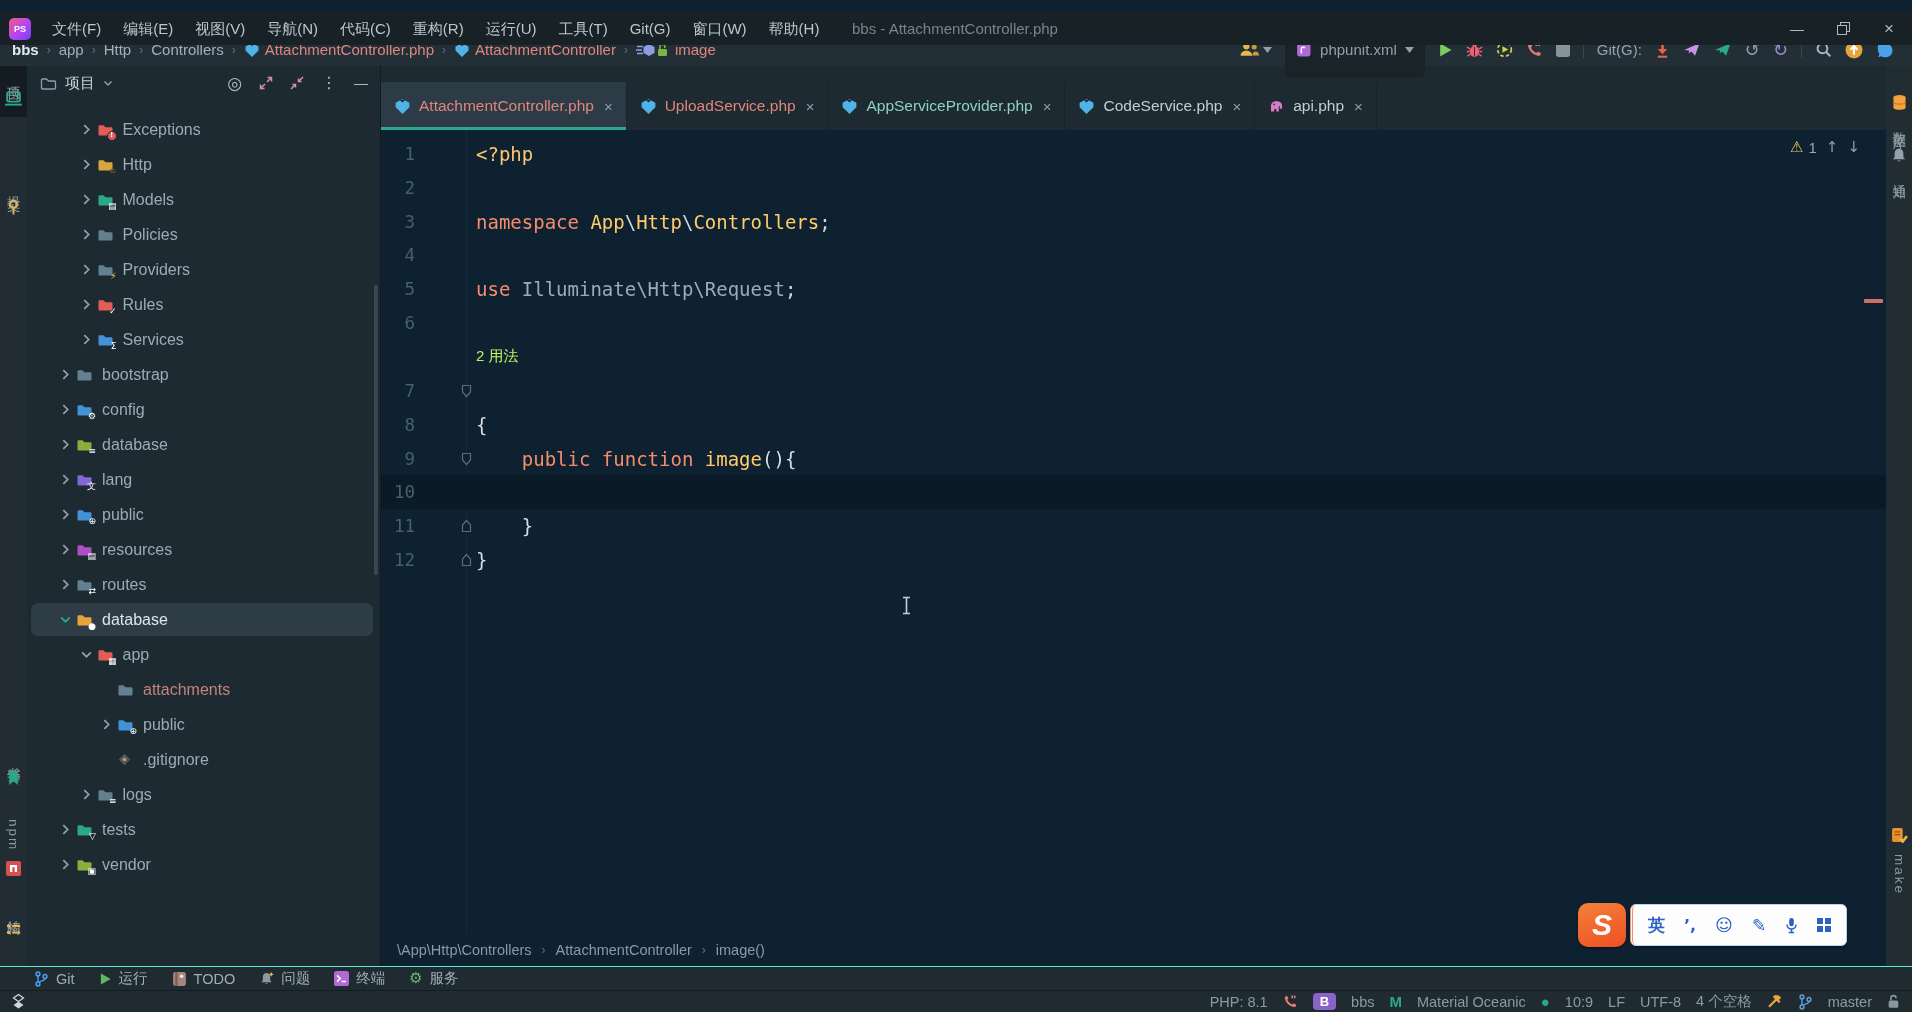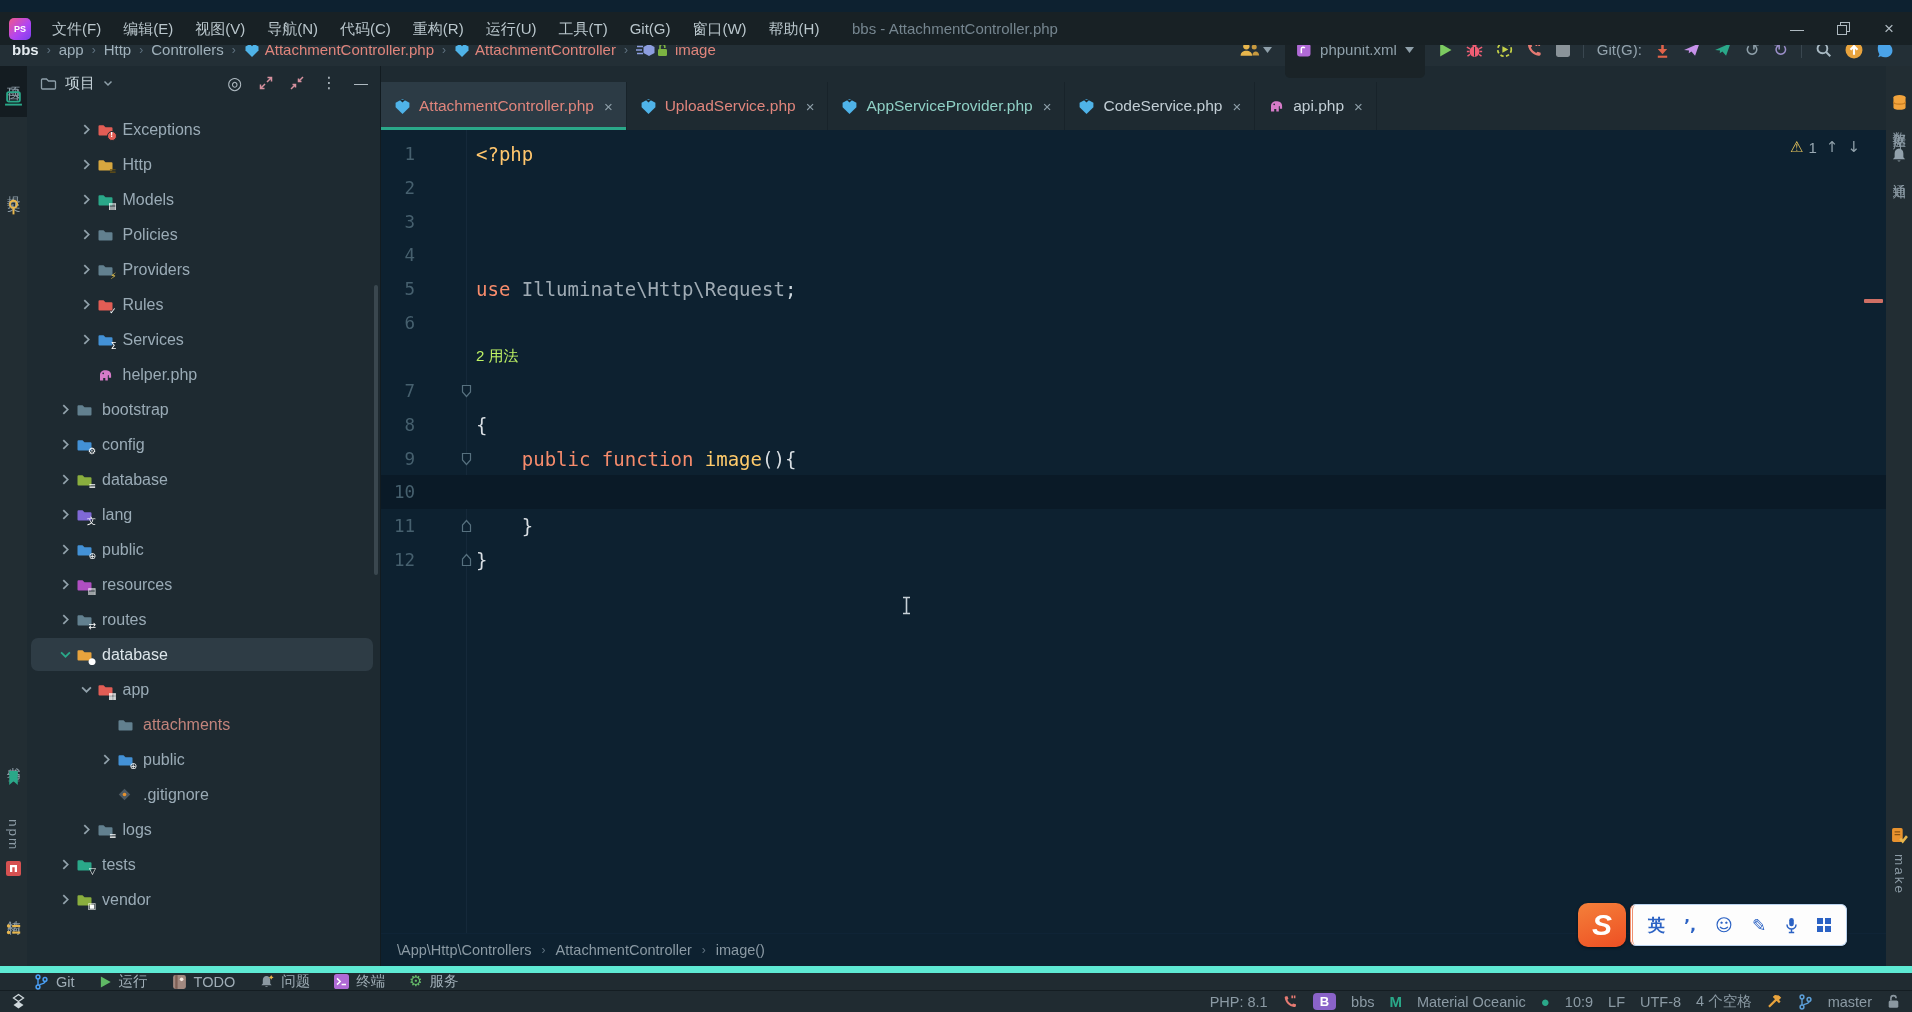--- a/index.html
+++ b/index.html
@@ -69,21 +69,21 @@
   .c-tag{color:#ffc66d;} .c-kw{color:#f78c6c;} .c-cls{color:#ffcb6b;}
   .c-dim{color:#9fabb4;} .c-op{color:#cdd7dd;} .c-fg{color:#d8dee3;}
   .inlay{font-family:"Liberation Sans","DejaVu Sans",sans-serif;font-size:15px;color:#bef264;padding-left:10px;}
   .inspect{position:absolute;top:8px;right:26px;display:flex;align-items:center;gap:9px;font-size:15px;color:#98a8b2;font-family:"Liberation Sans",sans-serif;}
   .inspect .warn{color:#e8c55c;font-family:"DejaVu Sans",sans-serif;}
   .scrollmark{position:absolute;right:3px;top:169px;width:19px;height:4px;background:#cf6f64;border-radius:1px;}
   .ibeam{position:absolute;left:520px;top:466px;opacity:.95;}
   .crumbs2{height:32px;flex:none;display:flex;align-items:center;gap:10px;padding-left:16px;font-size:14.5px;color:#8b9aa4;background:#0d2130;border-top:1px solid #0f2436;}
   .crumbs2 .sep{color:#5f7280;font-size:12px;}
   
-  .btoolbar{position:absolute;top:966px;left:0;width:1912px;height:24px;background:#202b31;border-top:7px solid #5eead4;display:flex;align-items:center;gap:24px;padding-left:34px;box-sizing:border-box;font-size:14.5px;color:#9fadb6;z-index:3;}
+  .btoolbar{position:absolute;top:966px;left:0;width:1912px;height:24px;background:#202b31;border-top:1px solid #5eead4;display:flex;align-items:center;gap:24px;padding-left:34px;box-sizing:border-box;font-size:14.5px;color:#9fadb6;z-index:3;}
   .btool-item{display:flex;align-items:center;gap:7px;cursor:default;}
   .statusbar{position:absolute;top:990px;left:0;width:1912px;height:22px;background:#202b31;border-top:1px solid #141d22;display:flex;align-items:center;padding:0 12px;box-sizing:border-box;font-size:14.5px;color:#8b9aa4;z-index:3;}
   .status-right{margin-left:auto;display:flex;align-items:center;gap:15px;}
   .sb-item{display:flex;align-items:center;cursor:default;}
   .b-badge{background:#8a63c9;color:#fff;font-weight:bold;font-size:13px;border-radius:4px;padding:1px 7px;}
   .m-logo{color:#2aa889;font-weight:bold;font-size:15px;}
   .teal-dot{color:#2aa889;font-size:15px;}
   
   .ime{position:absolute;left:1578px;top:903px;display:flex;align-items:center;z-index:20;}
   .ime-s{width:48px;height:44px;border-radius:10px;background:linear-gradient(160deg,#f4803a,#ee4f23);display:grid;place-items:center;color:#fff;font-size:30px;font-weight:bold;font-style:italic;box-shadow:0 1px 3px rgba(0,0,0,.5);}
@@ -510,32 +510,20 @@
             <span class="ticon">
               <span class="ficon">
                 <svg width="17" height="16" viewBox="0 0 16 16">
                   <path d="M1 4.2 Q1 3.2 2 3.2 H6 L8 5.2 H14 Q15 5.2 15 6.2 V12.4 Q15 13.4 14 13.4 H2 Q1 13.4 1 12.4 Z" fill="#4391d6"></path>
                 </svg>
                 <span class="fbadge ">Σ</span>
               </span>
             </span>
             <span class="tlabel">Services</span>
           </div>
-          <div class="trow" style="padding-left: 48.5px;">
-            <span class="tchev"></span>
-            <span class="ticon">
-              <span style="display: inline-flex; align-items: center;">
-                <svg width="17" height="16" viewBox="0 0 16 16">
-                  <path fill="#d67bc8" d="M2.5 13.5 V8.2 C2.5 5 4.8 3.2 7.6 3.2 C10.8 3.2 13.6 4.6 13.6 8 V10.8 H11.3 V8.4 C11.3 7.7 10.3 7.7 10.3 8.4 V13.5 H7.8 V11 H5.7 V13.5 Z"></path>
-                  <circle cx="5.7" cy="6.4" r=".8" fill="#1e2a31"></circle>
-                </svg>
-              </span>
-            </span>
-            <span class="tlabel">helper.php</span>
-          </div>
           <div class="trow" style="padding-left: 28px;">
             <span class="tchev">
               <svg width="11" height="11" viewBox="0 0 10 10">
                 <path d="M3 1 L7 5 L3 9" stroke="#91a1ab" stroke-width="1.6" fill="none"></path>
               </svg>
             </span>
             <span class="ticon">
               <span class="ficon">
                 <svg width="17" height="16" viewBox="0 0 16 16">
                   <path d="M1 4.2 Q1 3.2 2 3.2 H6 L8 5.2 H14 Q15 5.2 15 6.2 V12.4 Q15 13.4 14 13.4 H2 Q1 13.4 1 12.4 Z" fill="#62808f"></path>
@@ -836,20 +824,21 @@
             <span class="ctxt"><span class="c-tag">&lt;?php</span></span>
           </div>
           <div class="crow">
             <span class="cnum">2</span>
             <span class="cfold"></span>
             <span class="ctxt"></span>
           </div>
           <div class="crow">
             <span class="cnum">3</span>
             <span class="cfold"></span>
+            <span class="ctxt"><span class="c-kw">namespace </span><span class="c-cls">App</span><span class="c-op">\</span><span class="c-cls">Http</span><span class="c-op">\</span><span class="c-cls">Controllers</span><span class="c-op">;</span></span>
           </div>
           <div class="crow">
             <span class="cnum">4</span>
             <span class="cfold"></span>
             <span class="ctxt"></span>
           </div>
           <div class="crow">
             <span class="cnum">5</span>
             <span class="cfold"></span>
             <span class="ctxt"><span class="c-kw">use </span><span class="c-dim">Illuminate\Http\Request</span><span class="c-op">;</span></span>

